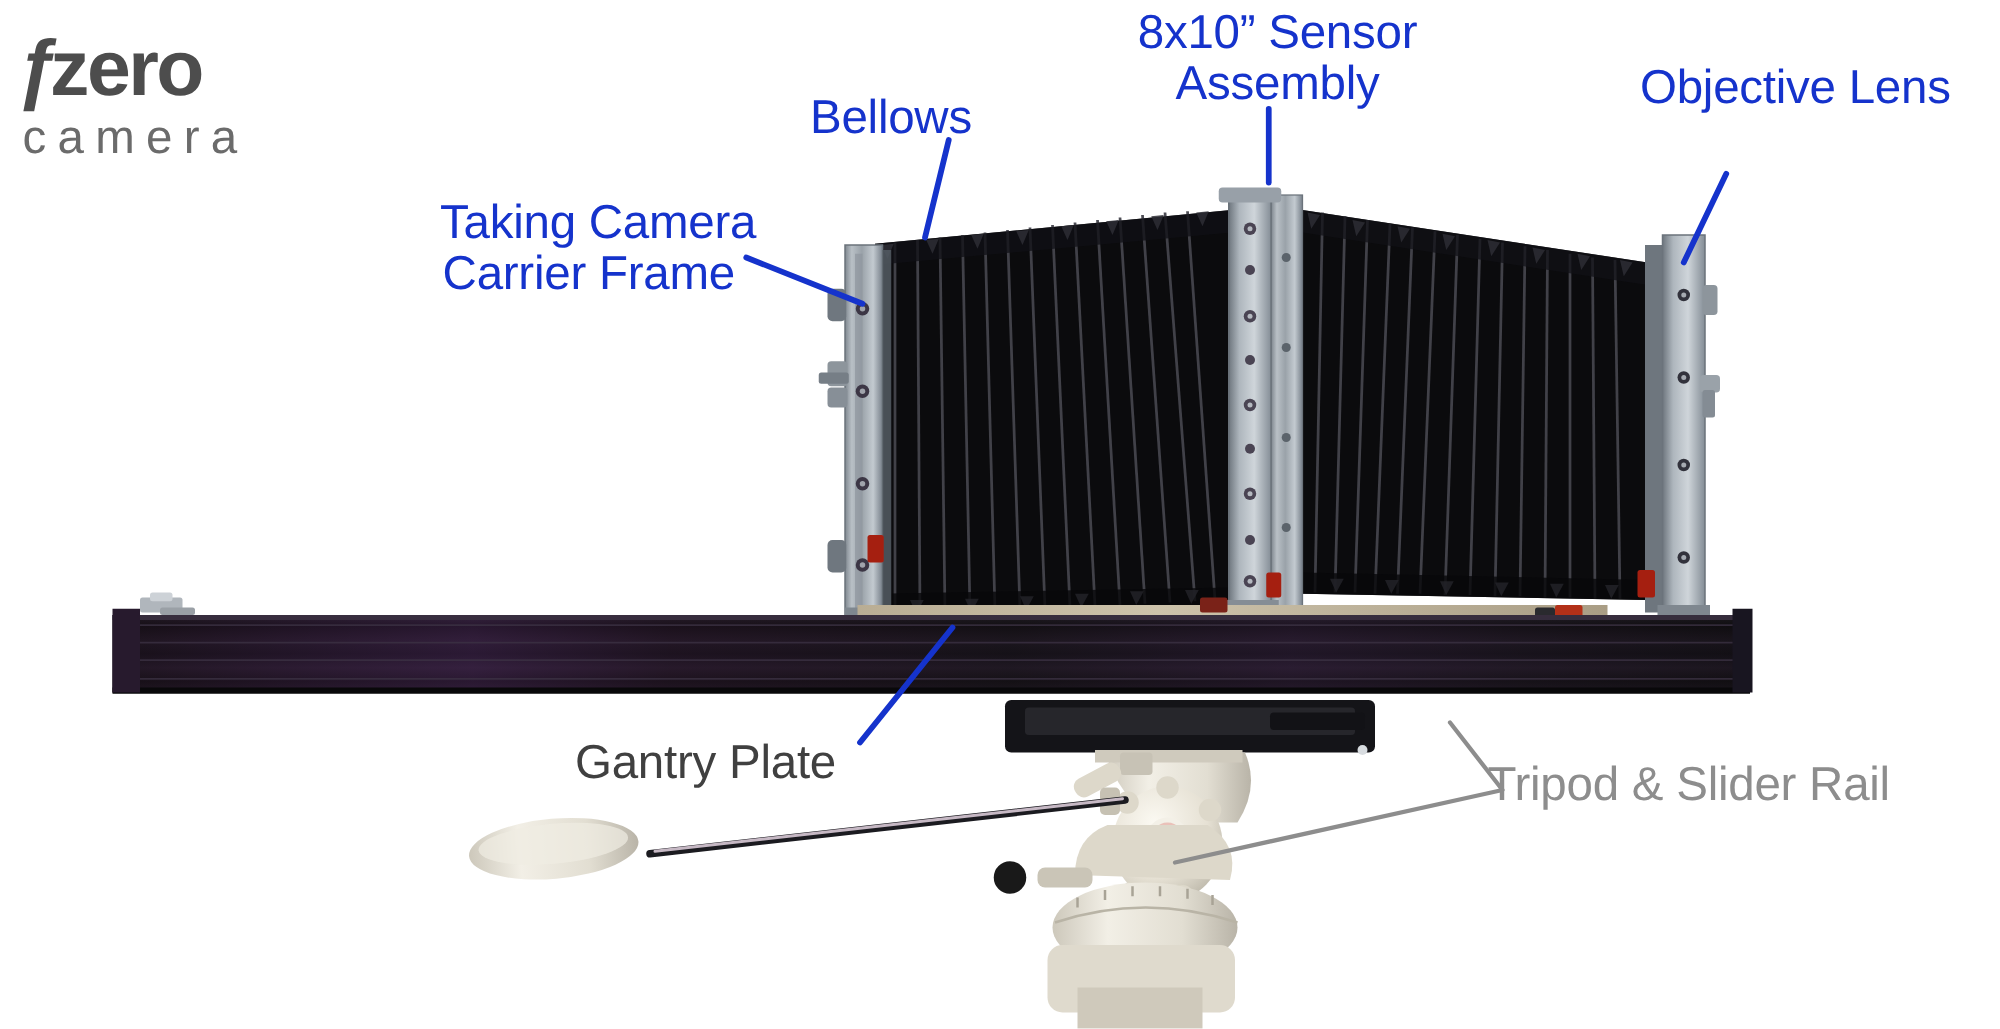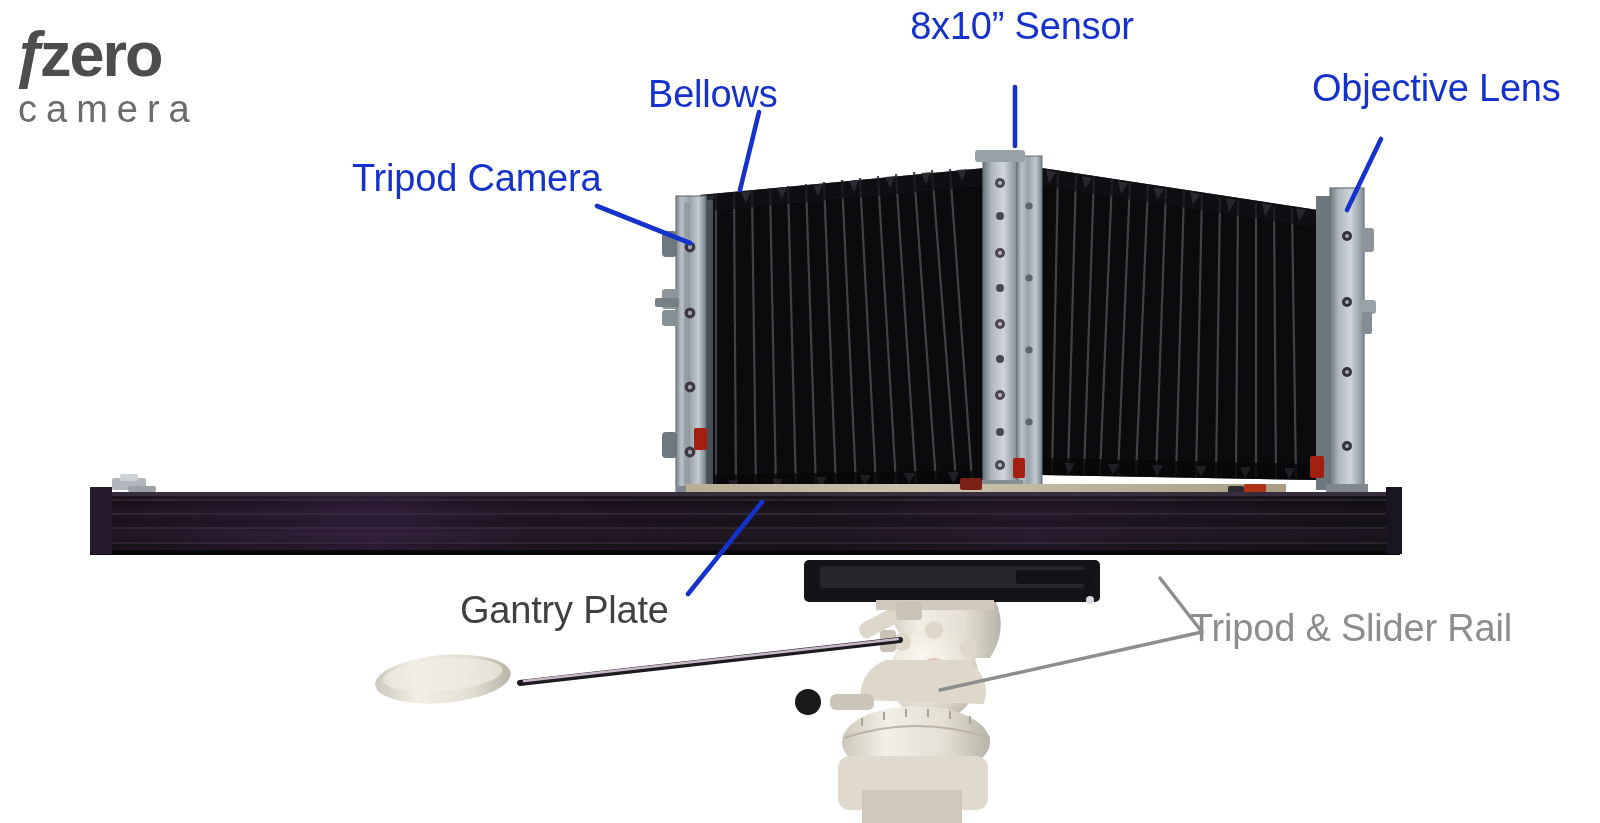--- a/index.html
+++ b/index.html
@@ -376,21 +376,21 @@
   <svg id="leaders" viewBox="0 0 1600 823" xmlns="http://www.w3.org/2000/svg">
       <line x1="597" y1="206" x2="690" y2="243" stroke="#1533cc" stroke-width="4.6" stroke-linecap="round" stroke-linejoin="round"></line>
       <line x1="759" y1="112" x2="740" y2="190" stroke="#1533cc" stroke-width="4.6" stroke-linecap="round" stroke-linejoin="round"></line>
       <line x1="1015" y1="87" x2="1015" y2="146" stroke="#1533cc" stroke-width="4.6" stroke-linecap="round" stroke-linejoin="round"></line>
       <line x1="1381" y1="139" x2="1347" y2="210" stroke="#1533cc" stroke-width="4.6" stroke-linecap="round" stroke-linejoin="round"></line>
       <line x1="688" y1="594" x2="762" y2="502" stroke="#1533cc" stroke-width="4.6" stroke-linecap="round" stroke-linejoin="round"></line>
       <polyline points="1160,578 1202,632 940,690" fill="none" stroke="#8d8d8d" stroke-width="3.4" stroke-linecap="round" stroke-linejoin="round"></polyline>
     </svg>
 
   <div id="labels">
-      <div class="label center" style="left: 352px; top: 158px; width: 238px; color: rgb(21, 51, 204);"><div>Tripod Camera</div></div>
+      <div class="label center" style="left: 352px; top: 158px; width: 238px; color: rgb(21, 51, 204);"><div>Taking Camera</div><div>Carrier Frame</div></div>
       <div class="label center" style="left: 648px; top: 74px; width: 124px; color: rgb(21, 51, 204);"><div>Bellows</div></div>
-      <div class="label center" style="left: 909px; top: 6px; width: 226px; color: rgb(21, 51, 204);"><div>8x10” Sensor</div></div>
-      <div class="label center" style="left: 1312px; top: 68px; width: 240px; color: rgb(21, 51, 204);"><div>Objective Lens</div></div>
+      <div class="label center" style="left: 909px; top: 6px; width: 226px; color: rgb(21, 51, 204);"><div>8x10” Sensor</div><div>Assembly</div></div>
+      <div class="label center" style="left: 1312px; top: 50px; width: 240px; color: rgb(21, 51, 204);"><div>Objective Lens</div></div>
       <div class="label center" style="left: 460px; top: 590px; width: 196px; color: #404040;"><div>Gantry Plate</div></div>
       <div class="label center gray" style="left: 1190px; top: 608px; width: 282px; color: rgb(141, 141, 141);"><div>Tripod &amp; Slider Rail</div></div>
     </div>
 
 </div>
 
 </body></html>

